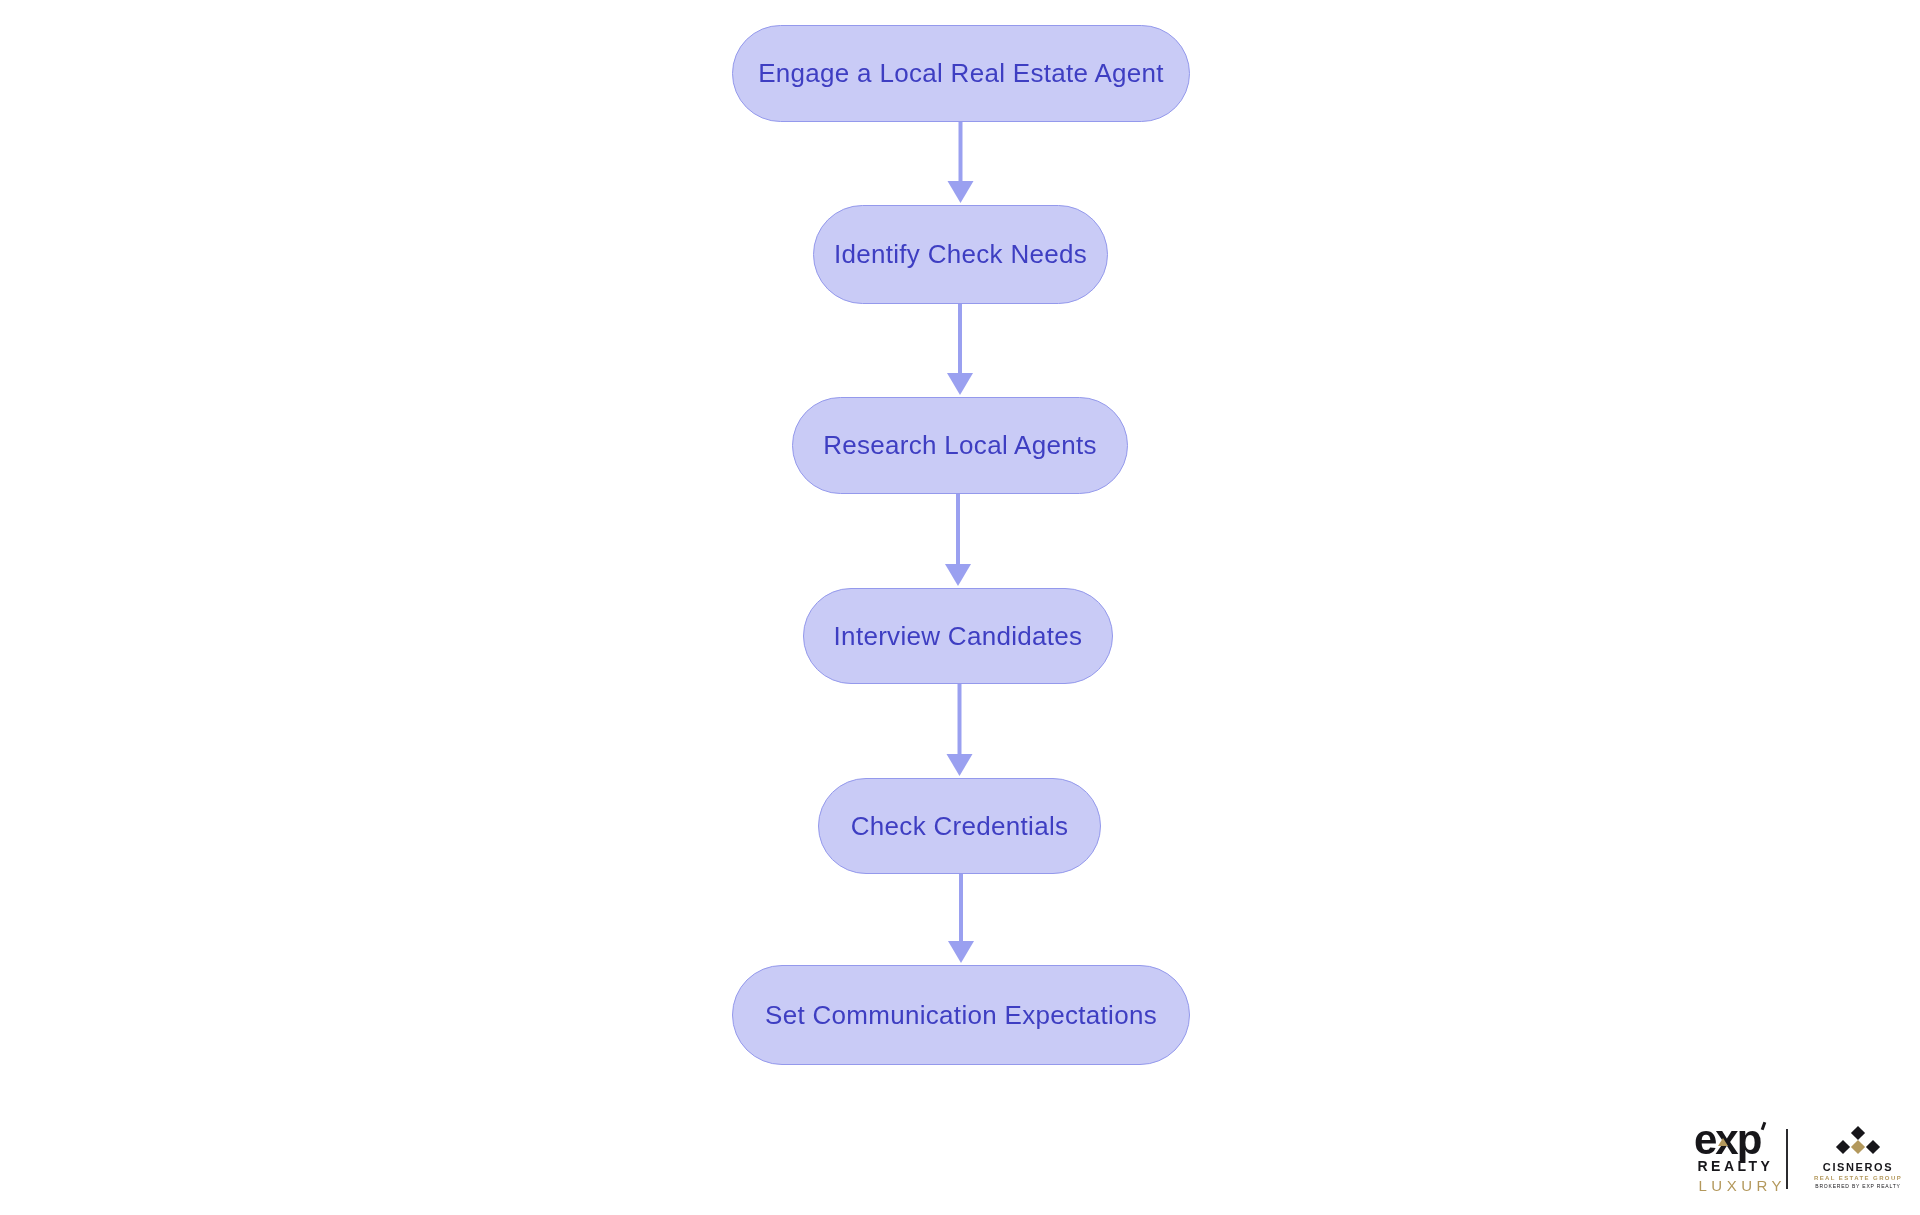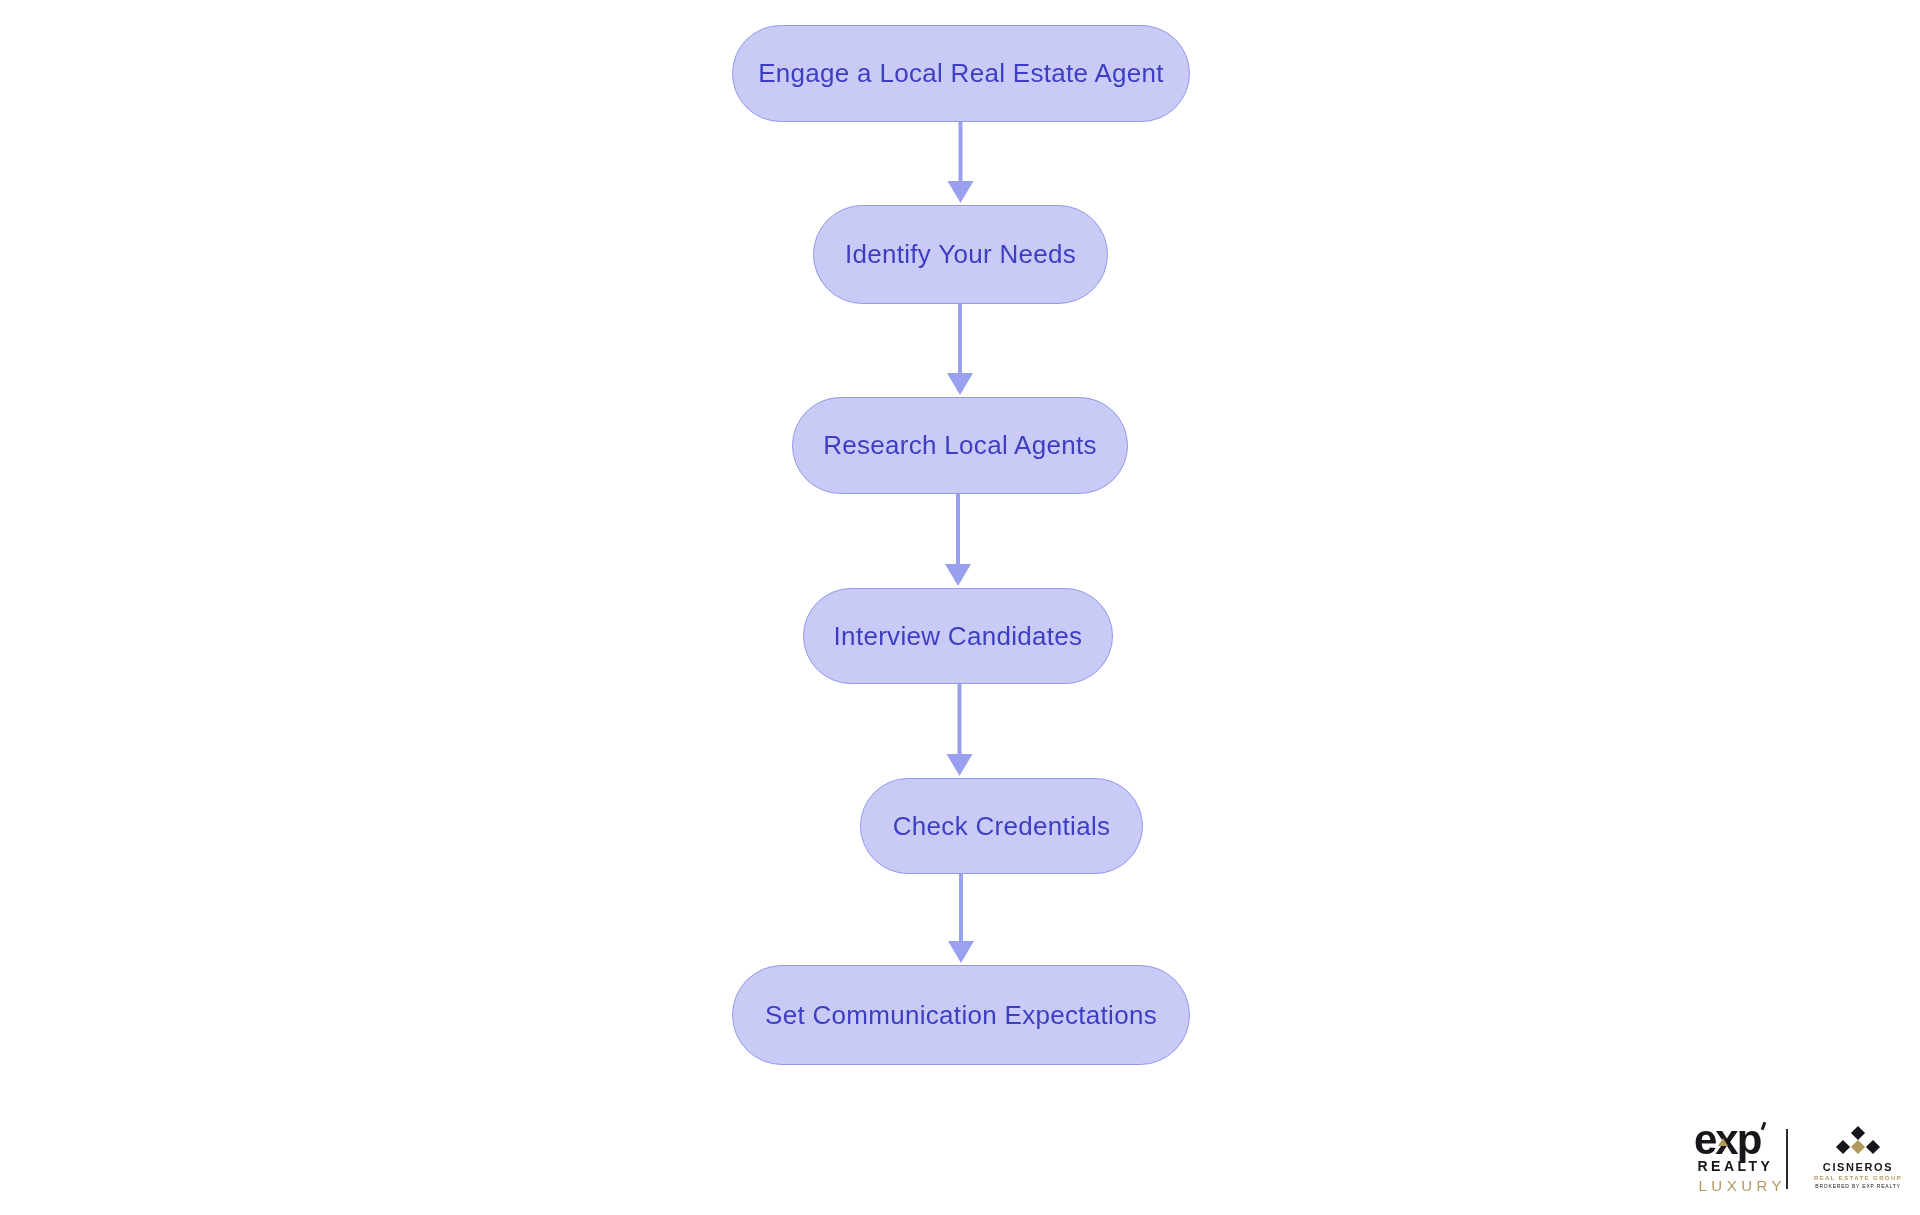--- a/index.html
+++ b/index.html
@@ -159,29 +159,29 @@
       <polygon points="946.5,754 972.5,754 959.5,776" fill="#9aa0f0"></polygon>
       <line x1="961" y1="874" x2="961" y2="945" stroke="#9aa0f0" stroke-width="4"></line>
       <polygon points="948,941 974,941 961,963" fill="#9aa0f0"></polygon>
     </svg>
 
   <div>
       <div class="flow-node" style="left: 732px; top: 16px; width: 458px; height: 97px; margin-top: 9px;">
     <span class="flow-node-label">Engage a Local Real Estate Agent</span>
   </div>
       <div class="flow-node" style="left: 813px; top: 205px; width: 295px; height: 99px;">
-    <span class="flow-node-label">Identify Your Needs</span>
+    <span class="flow-node-label">Identify Check Needs</span>
   </div>
       <div class="flow-node" style="left: 792px; top: 397px; width: 336px; height: 97px;">
     <span class="flow-node-label">Research Local Agents</span>
   </div>
       <div class="flow-node" style="left: 803px; top: 588px; width: 310px; height: 96px; align-items: center;">
     <span class="flow-node-label">Interview Candidates</span>
   </div>
-      <div class="flow-node" style="left: 860px; top: 778px; width: 283px; height: 96px;">
+      <div class="flow-node" style="left: 818px; top: 778px; width: 283px; height: 96px;">
     <span class="flow-node-label">Check Credentials</span>
   </div>
       <div class="flow-node" style="left: 732px; top: 965px; width: 458px; height: 100px;">
     <span class="flow-node-label">Set Communication Expectations</span>
   </div>
     </div>
 
   <div class="branding">
     <div class="exp-logo">
       <div class="exp-word">

